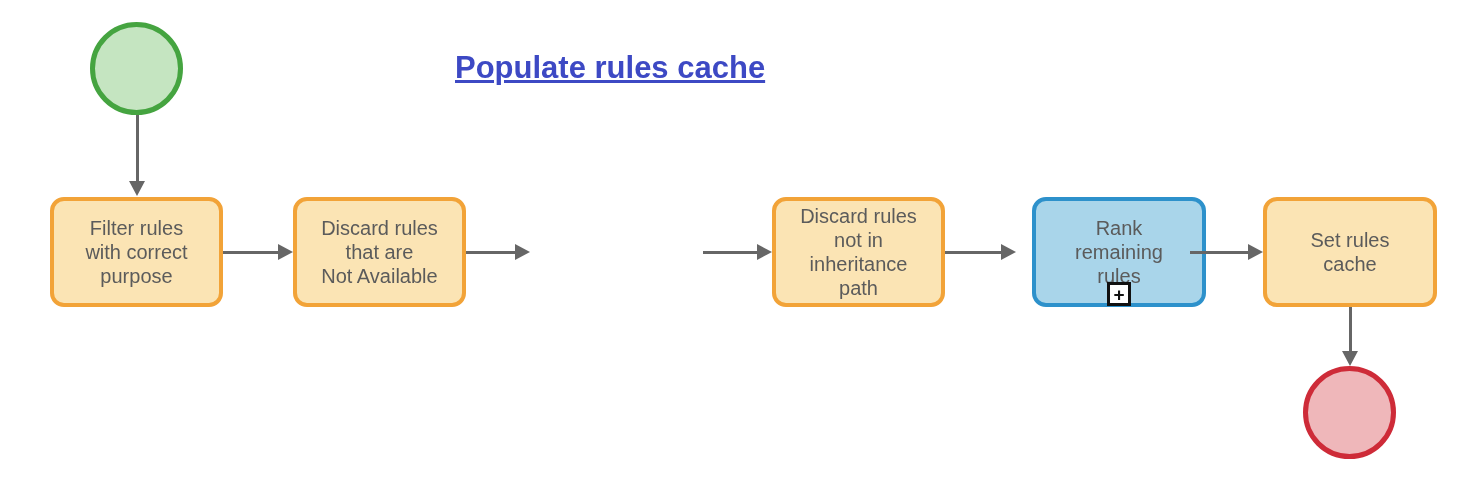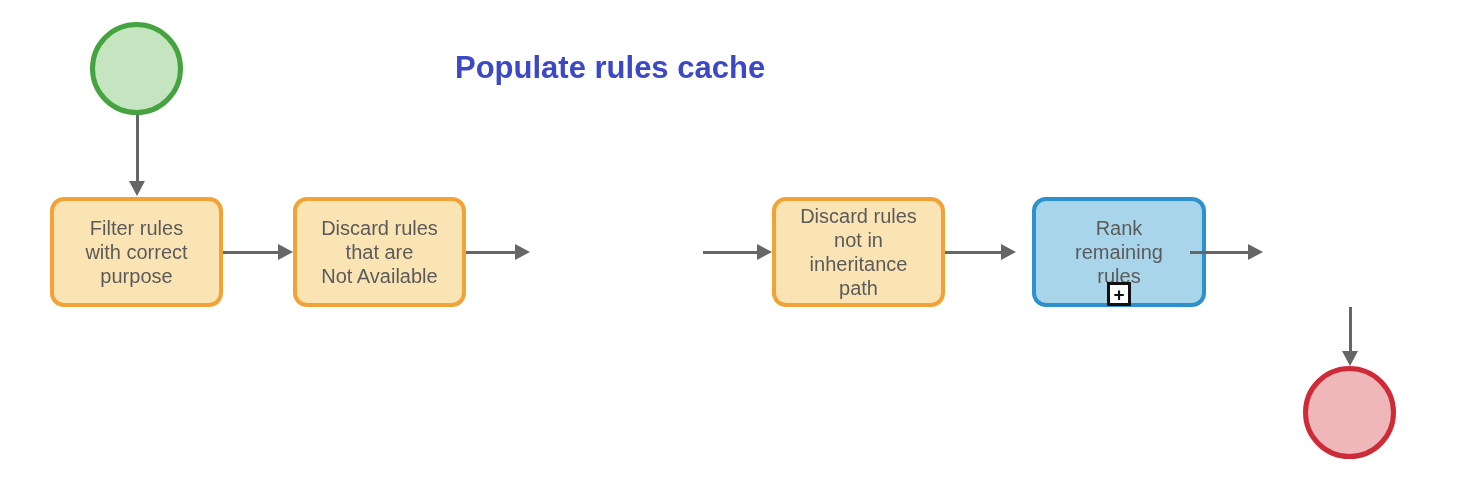--- a/index.html
+++ b/index.html
@@ -17,20 +17,21 @@
   }
   .diagram-title {
     position: absolute;
     left: 455px;
     top: 50px;
     font-size: 31px;
     font-weight: bold;
     color: var(--title, #3d49c4);
     letter-spacing: 0px;
     white-space: nowrap;
+    text-decoration: underline;
   }
   
   .event {
     position: absolute;
     width: 93px;
     height: 93px;
     border-radius: 50%;
     box-sizing: border-box;
   }
   .event.start {
@@ -191,20 +192,24 @@
 remaining
 rules</span>
     <span class="sub-marker">+</span>
   </div>
 
   <div class="edge h" style="left:1190px; top:243px; width:73px">
     <div class="line"></div>
     <div class="head"></div>
   </div>
 
+  <div class="node task" style="left:1263px; width:174px">
+    <span class="node-label">Set rules
+cache</span>
+  </div>
 
   <div class="edge v" style="left:1341px; top:307px; height:59px">
     <div class="line"></div>
     <div class="head"></div>
   </div>
 
   <div class="event end"></div>
 
 </div>
 

